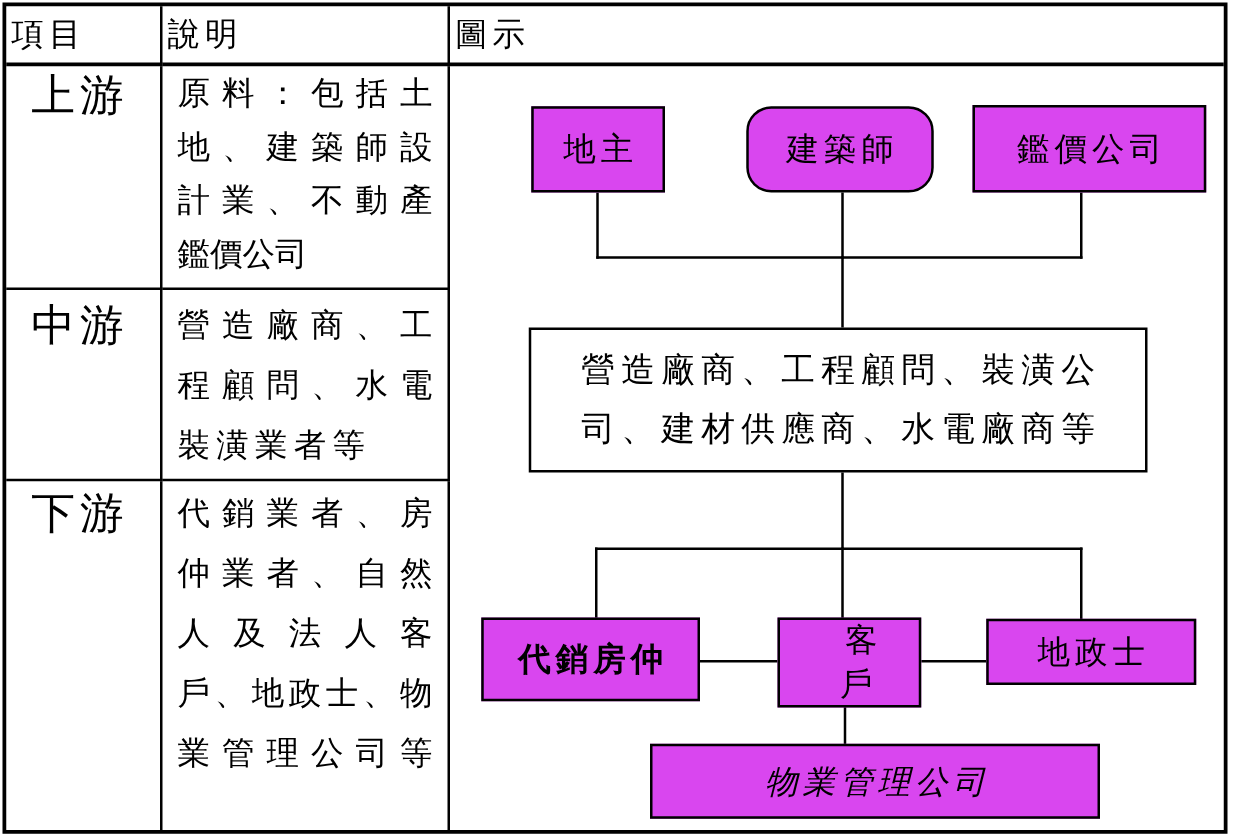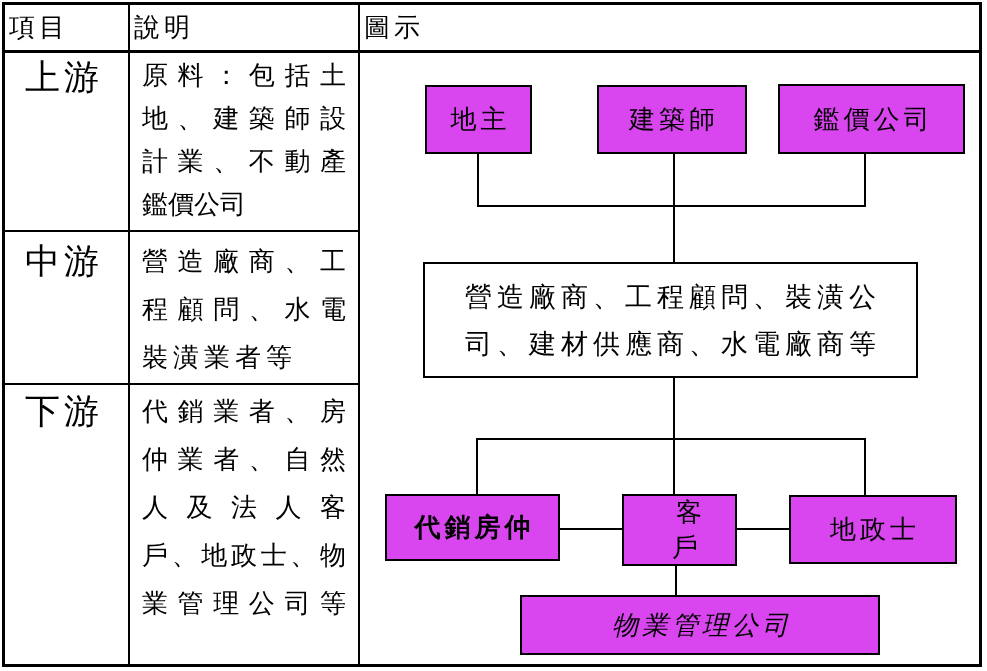--- a/index.html
+++ b/index.html
@@ -60,39 +60,39 @@
       <div class="tline j">地、建築師設</div>
       <div class="tline j">計業、不動產</div>
       <div class="tline l">鑑價公司</div>
     </div>
 
     <div id="diagram" class="cell">
 
       <div class="node" style="left:65px;top:32px;width:107px;height:69px;">
         <span>地主</span>
       </div>
-      <div class="node" style="left:237px;top:32px;width:150px;height:69px;">
+      <div class="node" style="left:237px;top:32px;width:150px;height:69px;border-radius:20px;">
         <span>建築師</span>
       </div>
       <div class="node" style="left:418px;top:31px;width:187px;height:70px;">
         <span>鑑價公司</span>
       </div>
 
       <div class="midnode" style="left:63px;top:209px;width:495px;height:116px;">
         <div class="mline">營造廠商、工程顧問、裝潢公</div>
         <div class="mline">司、建材供應商、水電廠商等</div>
       </div>
 
       <div class="node" style="left:25px;top:441px;width:175px;height:67px;font-weight:bold;">
         <span>代銷房仲</span>
       </div>
       <div class="node" style="left:262px;top:441px;width:115px;height:72px;padding-left:48px;">
         <span>客戶</span>
       </div>
-      <div class="node" style="left:429px;top:442px;width:168px;height:69px;">
+      <div class="node" style="left:429px;top:442px;width:168px;height:53px;">
         <span>地政士</span>
       </div>
       <div class="node" style="left:160px;top:542px;width:360px;height:60px;font-style:italic;">
         <span>物業管理公司</span>
       </div>
 
       <div class="ln" style="left:117px;top:101px;width:2px;height:53px;"></div>
       <div class="ln" style="left:313px;top:101px;width:2px;height:53px;"></div>
       <div class="ln" style="left:504px;top:101px;width:2px;height:53px;"></div>
       <div class="ln" style="left:117px;top:152px;width:389px;height:2px;"></div>

